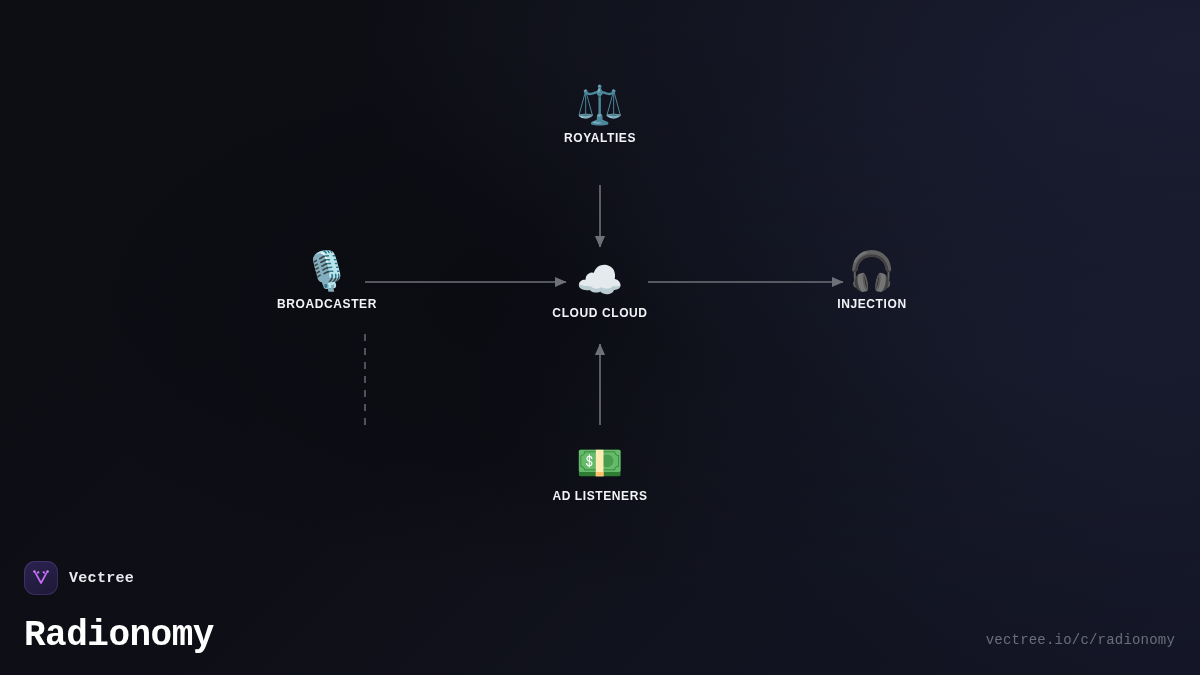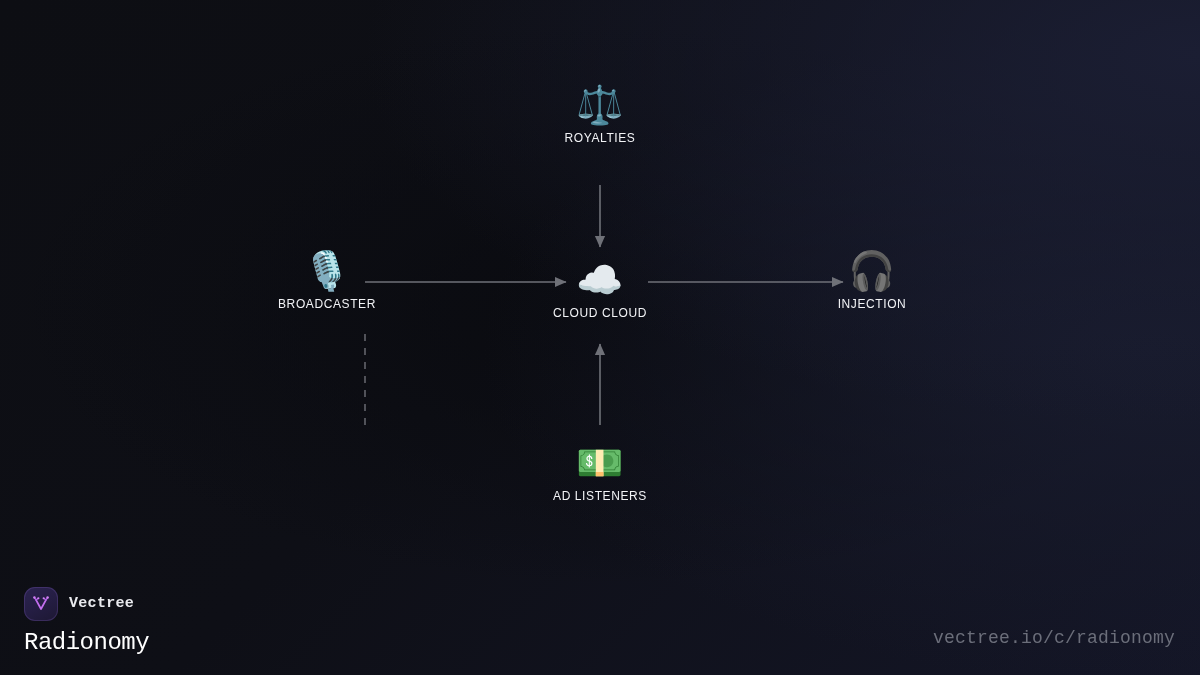--- a/index.html
+++ b/index.html
@@ -42,21 +42,21 @@
     font-family:"DejaVu Sans", sans-serif;
     font-size:38px;
     line-height:46px;
     height:46px;
     display:block;
   }
   .node-label {
     margin-top:8px;
     font-family:"Liberation Sans", sans-serif;
     font-size:12px;
-    font-weight:normal;
+    font-weight:bold;
     letter-spacing:0.6px;
     color:#f2f3f6;
     white-space:nowrap;
   }
 
   
   #node-royalties    { left:600px; top:82px; }
   #node-broadcaster  { left:327px; top:248px; }
   #node-cloud-engine { left:600px; top:257px; }
   #node-listeners    { left:872px; top:248px; }
@@ -81,34 +81,34 @@
     flex:0 0 auto;
   }
   .brand-name {
     font-family:"Liberation Mono", monospace;
     font-size:15px;
     font-weight:bold;
     color:#e9eaee;
     letter-spacing:0.3px;
   }
   .brand-title {
-    margin-top:9px;
+    margin-top:22px;
     font-family:"Liberation Mono", monospace;
-    font-size:24px;
-    font-weight:normal;
+    font-size:36px;
+    font-weight:bold;
     color:#ffffff;
     letter-spacing:-0.5px;
     line-height:1.05;
   }
 
   #site-url {
     position:absolute;
     right:25px; bottom:27px;
     font-family:"Liberation Mono", monospace;
-    font-size:18px;
+    font-size:14px;
     color:#6b6e7a;
     letter-spacing:0.2px;
   }
 </style>
 </head>
 <body>
 
 <div id="stage">
 
   <svg id="edges" viewBox="0 0 1200 675" width="1200" height="675" aria-hidden="true">

